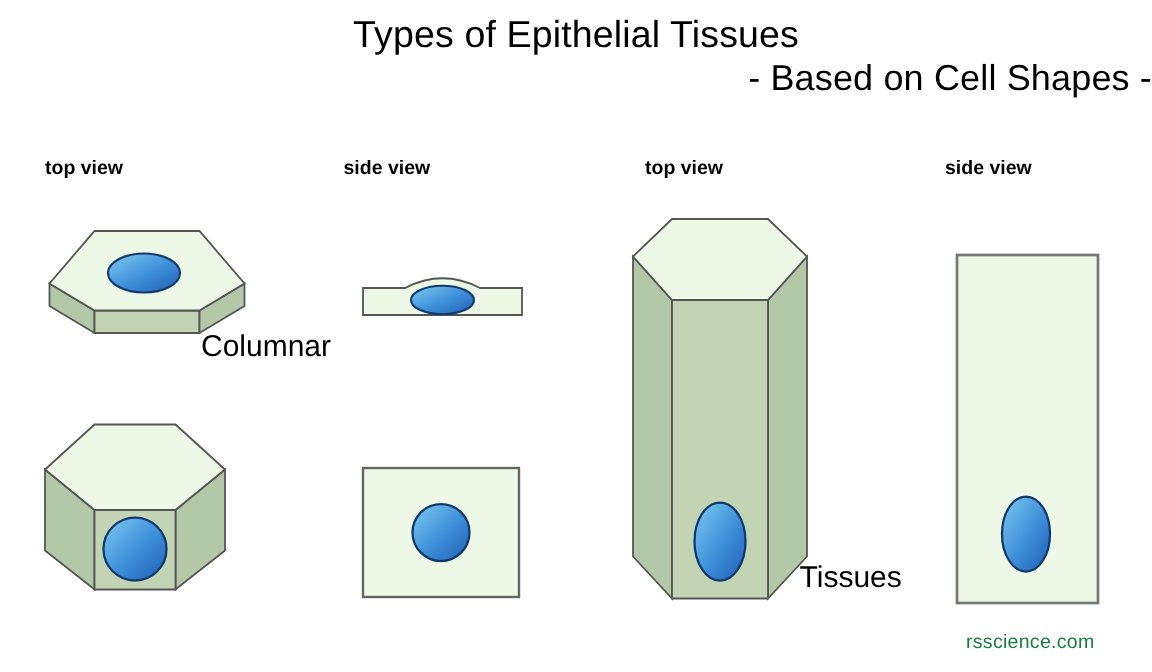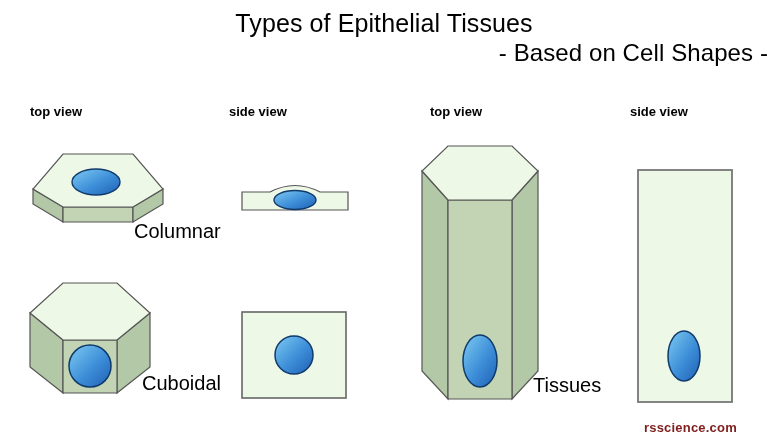--- a/index.html
+++ b/index.html
@@ -46,24 +46,23 @@
     white-space: nowrap;
   }
   .cell-label {
     position: absolute;
     font-size: 20px;
     white-space: nowrap;
   }
   .watermark {
     position: absolute;
     font-size: 13px;
-    color: #7f1d1d;
+    color: #15803d;
     white-space: nowrap;
     letter-spacing: 0.2px;
-    font-weight: bold;
   }
   svg.fig {
     position: absolute;
     overflow: visible;
   }
 </style>
 </head>
 <body>
 
 <div id="stage">
@@ -125,21 +124,20 @@
 
     <polygon points="92,65 92,118 125,92 125,38" fill="#b2c8a6" stroke="#555" stroke-width="1.2"></polygon>
 
     <polygon points="38,65 38,118 92,118 92,65" fill="#c2d4b4" stroke="#555" stroke-width="1.2"></polygon>
 
     <polygon points="38,8 92,8 125,38 92,65 38,65 5,38" fill="#eef8e6" stroke="#555" stroke-width="1.2"></polygon>
 
     <circle cx="65" cy="91" r="21" fill="url(#nucC)" stroke="#103a6b" stroke-width="1.5"></circle>
   </svg>
 
-  <div class="cell-label" style="left:142px; top:372px;">Cuboidal</div>
 
   <svg class="fig" style="left:240px; top:310px;" width="110" height="92" viewBox="0 0 110 92">
     <defs>
       <linearGradient id="nucD" x1="0%" y1="0%" x2="100%" y2="100%">
         <stop offset="0%" stop-color="#7ecbf2"></stop>
         <stop offset="55%" stop-color="#3d8ed8"></stop>
         <stop offset="100%" stop-color="#1f5fb4"></stop>
       </linearGradient>
     </defs>
     <rect x="2" y="2" width="104" height="86" fill="#eef8e6" stroke="#666" stroke-width="1.6"></rect>

